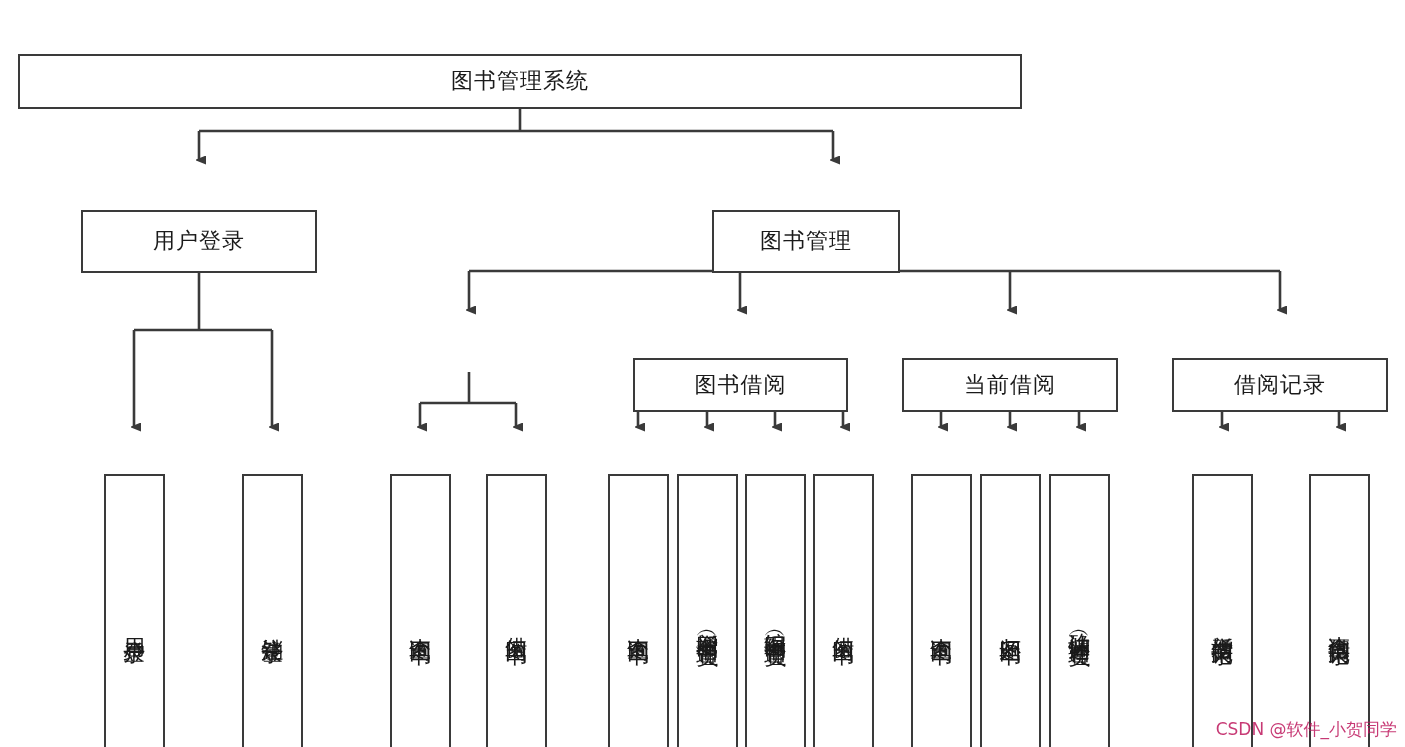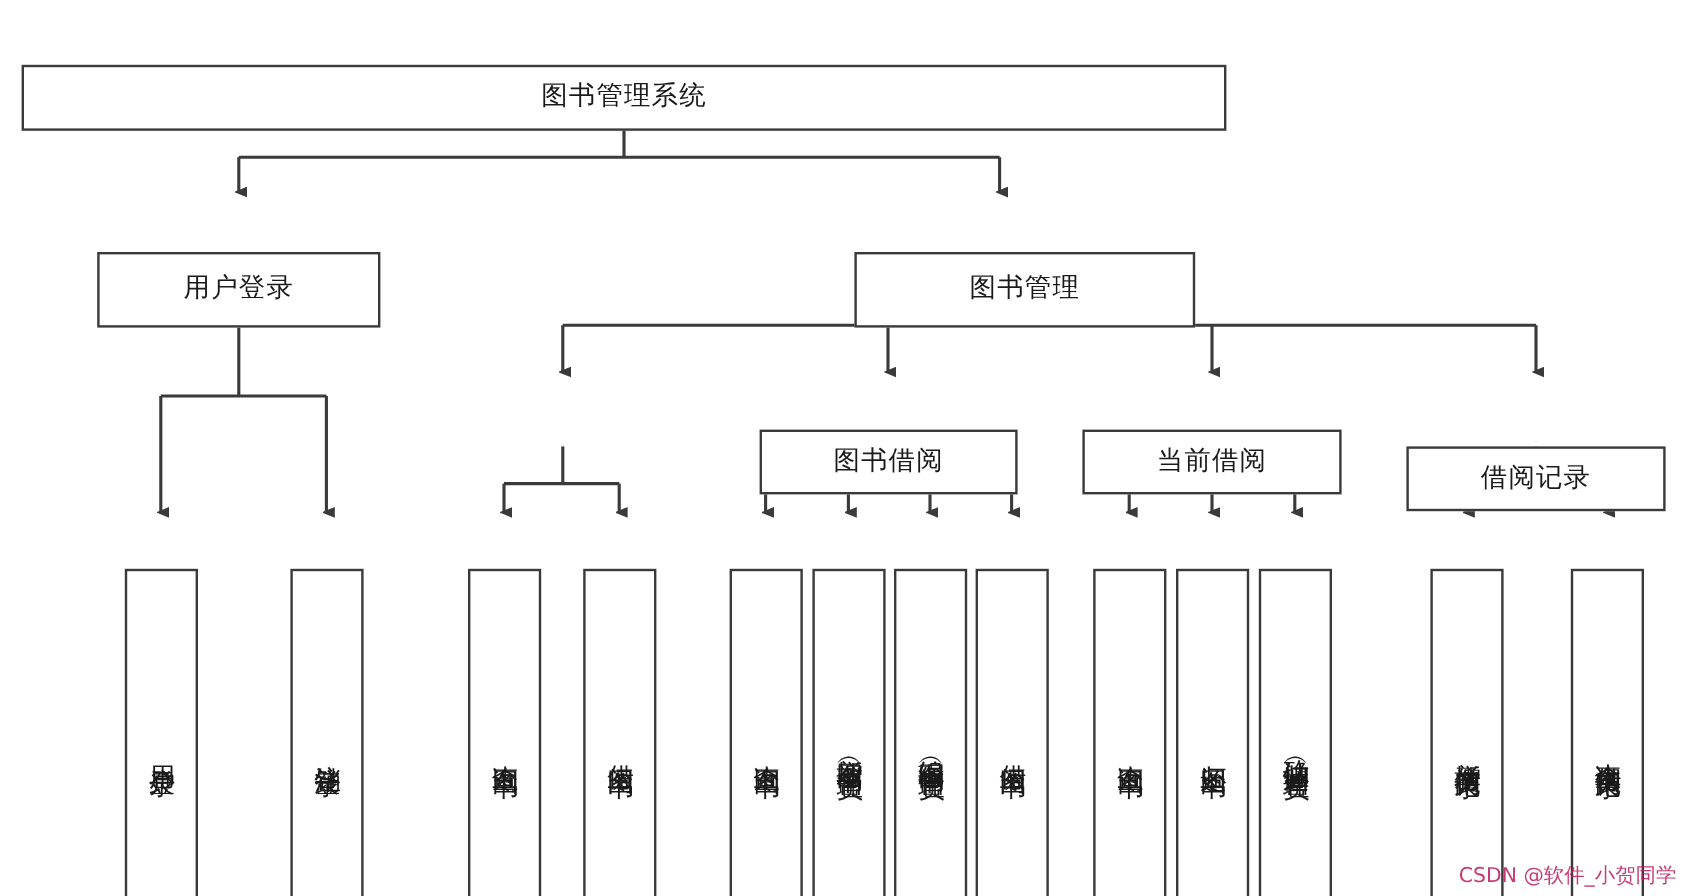--- a/index.html
+++ b/index.html
@@ -125,31 +125,31 @@
     </g>
   </svg>
 
   <div class="node horiz root" style="left:18px; top:14px; width:1004px; height:55px;">
     <span class="label">图书管理系统</span>
   </div>
 
   <div class="node horiz" style="left:81px; top:170px; width:236px; height:63px;">
     <span class="label">用户登录</span>
   </div>
-  <div class="node horiz" style="left:712px; top:170px; width:284px; height:63px;">
+  <div class="node horiz" style="left:712px; top:170px; width:188px; height:63px;">
     <span class="label">图书管理</span>
   </div>
 
   <div class="node horiz" style="left:633px; top:318px; width:215px; height:54px;">
     <span class="label">图书借阅</span>
   </div>
   <div class="node horiz" style="left:902px; top:318px; width:216px; height:54px;">
     <span class="label">当前借阅</span>
   </div>
-  <div class="node horiz" style="left:1172px; top:332px; width:216px; height:54px;">
+  <div class="node horiz" style="left:1172px; top:318px; width:216px; height:54px;">
     <span class="label">借阅记录</span>
   </div>
 
   <div class="node vert" style="left:104px; top:434px; width:61px; height:300px;">
     <span class="label">用户登录</span>
   </div>
   <div class="node vert" style="left:242px; top:434px; width:61px; height:300px;">
     <span class="label">注销登录</span>
   </div>
 

